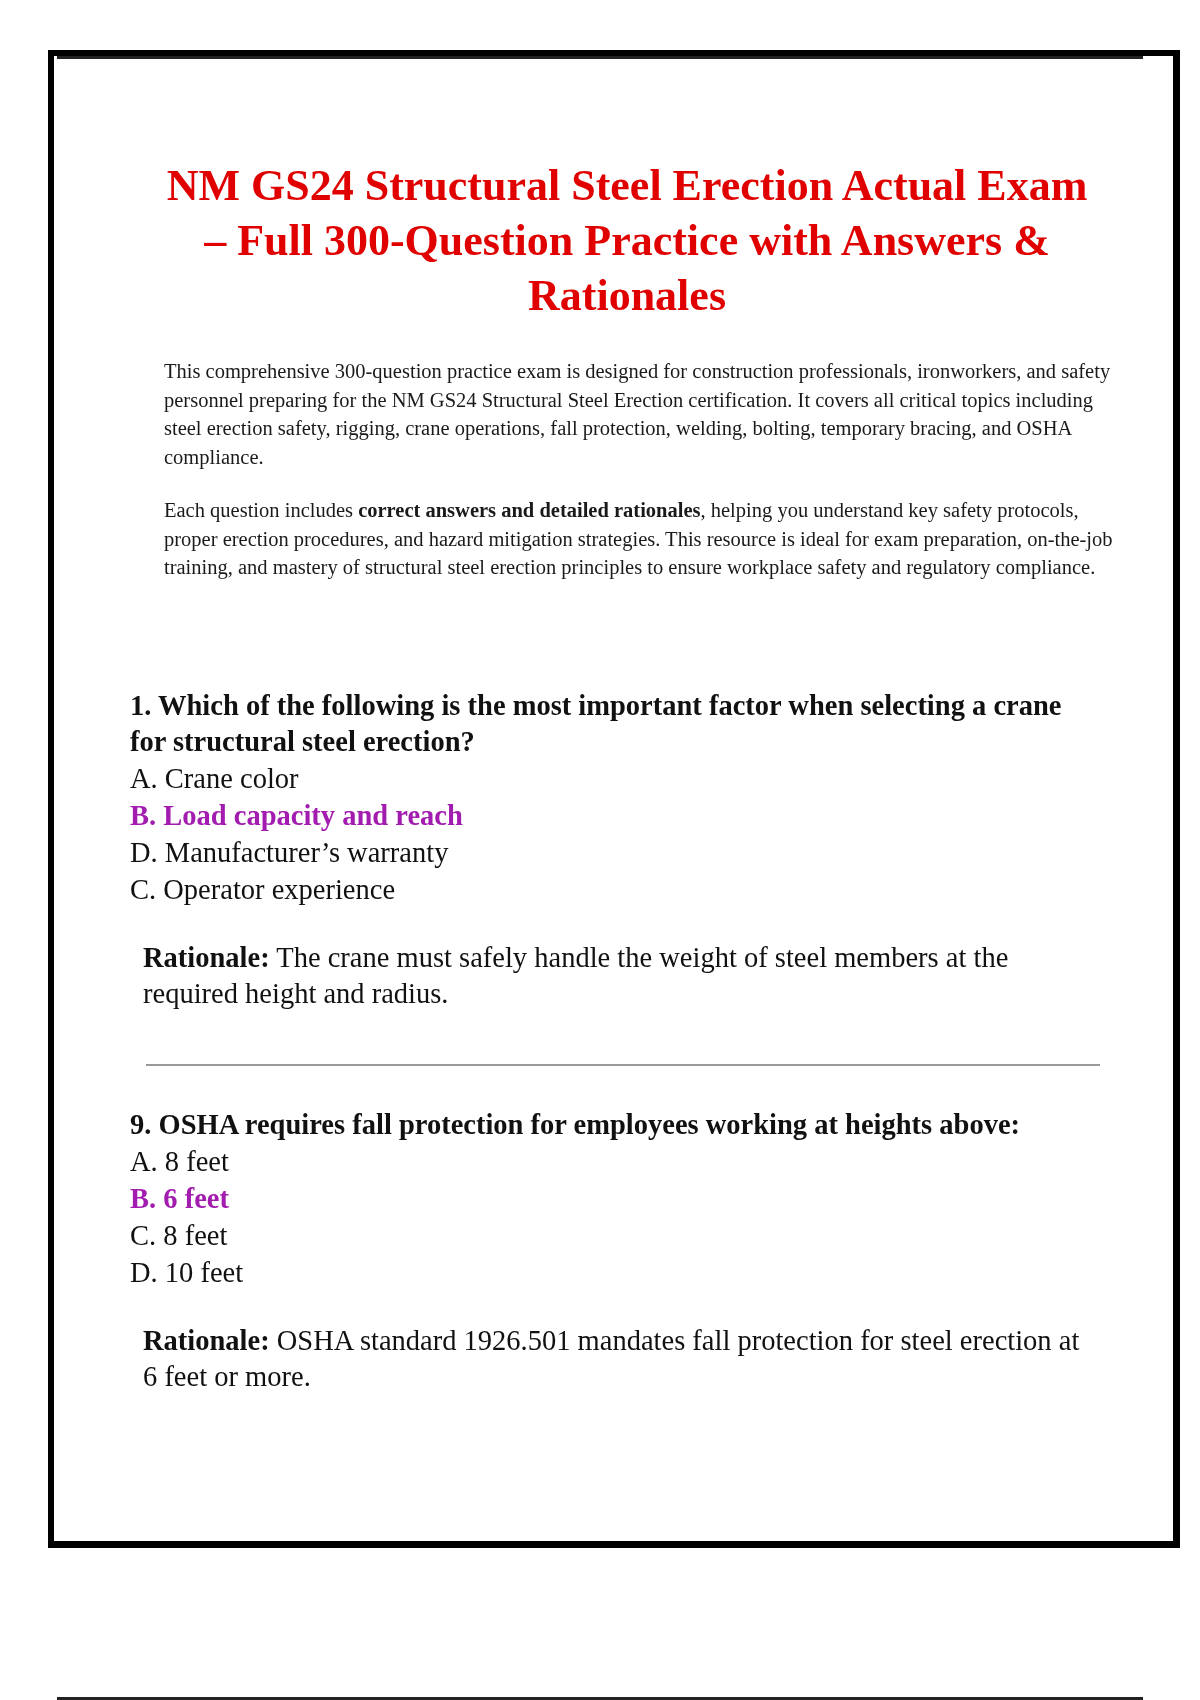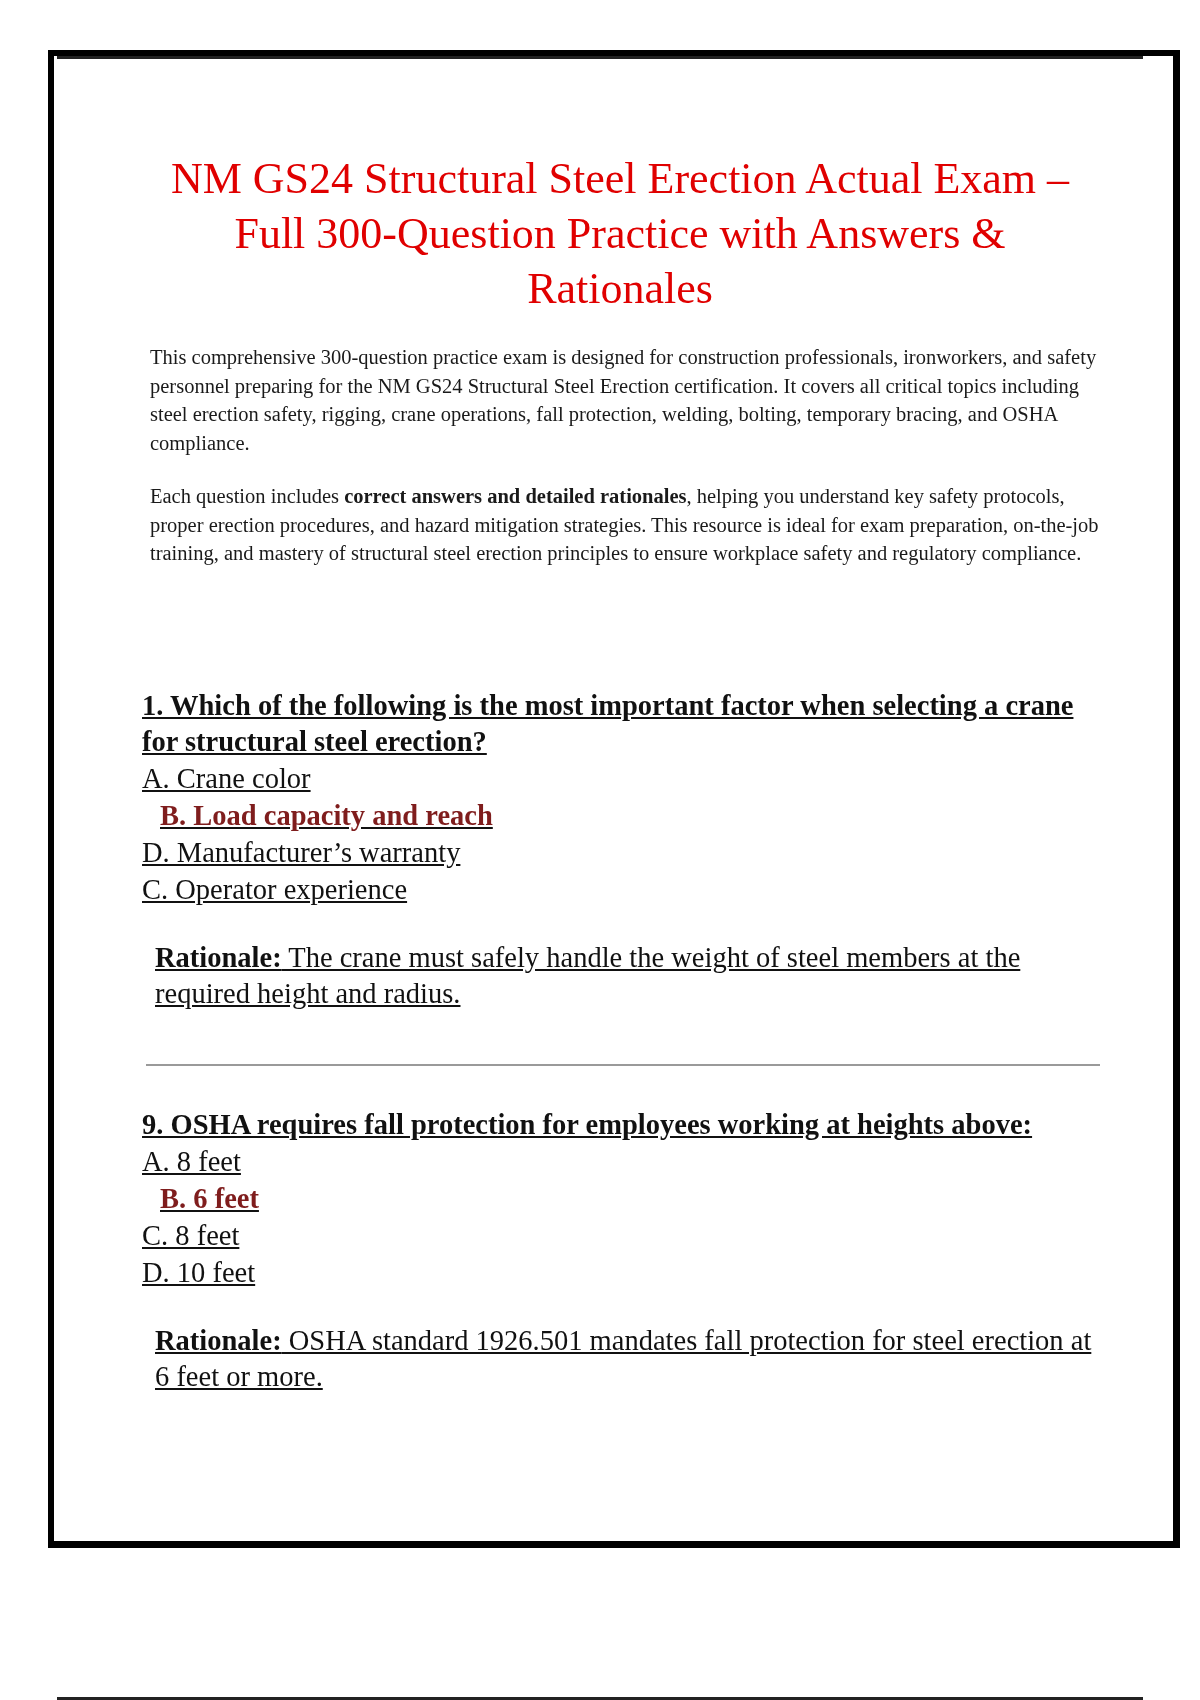--- a/index.html
+++ b/index.html
@@ -2,29 +2,29 @@
 <html><head>
   <meta charset="utf-8">
   <style>
     html, body { margin: 0; padding: 0; background: #ffffff; }
     body { width: 1200px; height: 1700px; position: relative; overflow: hidden;
            font-family: "Liberation Serif", "DejaVu Serif", serif; color: #111; }
     .page-frame { position: absolute; left: 48px; top: 50px; width: 1132px; height: 1498px;
                   box-sizing: border-box; border: 6px solid #000; border-right-width: 7px; border-bottom-width: 7px; }
     .inner-top-rule { position: absolute; left: 57px; top: 56px; width: 1086px; height: 3px; background: #222; }
     .title { position: absolute; left: 140px; top: 146px; width: 950px; text-align: center;
-             color: #e00000; font-weight: normal; font-size: 44px; line-height: 55px; margin: 5px; }
-    .intro { position: absolute; left: 146px; width: 960px; font-size: 20.5px; line-height: 28.5px; margin: 4px; color: #1a1a1a; }
+             color: #e00000; font-weight: bold; font-size: 44px; line-height: 55px; margin: 12px; }
+    .intro { position: absolute; left: 146px; width: 960px; font-size: 20.5px; line-height: 28.5px; margin: 18px; color: #1a1a1a; }
     .intro.p1 { top: 339px; }
     .intro.p2 { top: 478px; }
-    .question { position: absolute; left: 142px; width: 960px; text-decoration: underline; }
+    .question { position: absolute; left: 130px; width: 960px; }
     .q-text { font-weight: bold; font-size: 28.5px; line-height: 36px; margin: 0; color: #111; }
     .options { list-style: none; margin: 0; padding: 0; }
     .option { font-size: 28.5px; line-height: 37px; color: #111; }
-    .option.correct { color: #7f1d1d; font-weight: bold; margin-left: 18px; }
+    .option.correct { color: #a21caf; font-weight: bold; }
     .rationale { font-size: 28.5px; line-height: 36px; margin: 32px 0 0 13px; color: #111; }
     .rationale b { font-weight: bold; }
     .q1 { top: 688px; }
     .q2 { top: 1107px; }
     .separator { position: absolute; left: 146px; top: 1064px; width: 954px; height: 2px; background: #9a9a9a; }
     .bottom-rule { position: absolute; left: 57px; top: 1697px; width: 1086px; height: 3px; background: #222; }
   </style>
 </head>
 <body>
 

